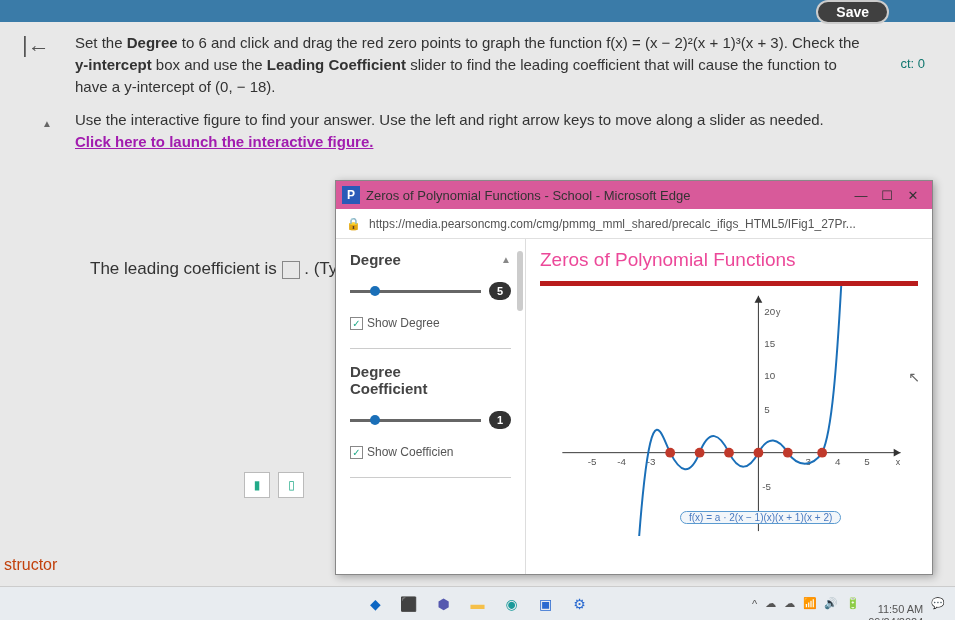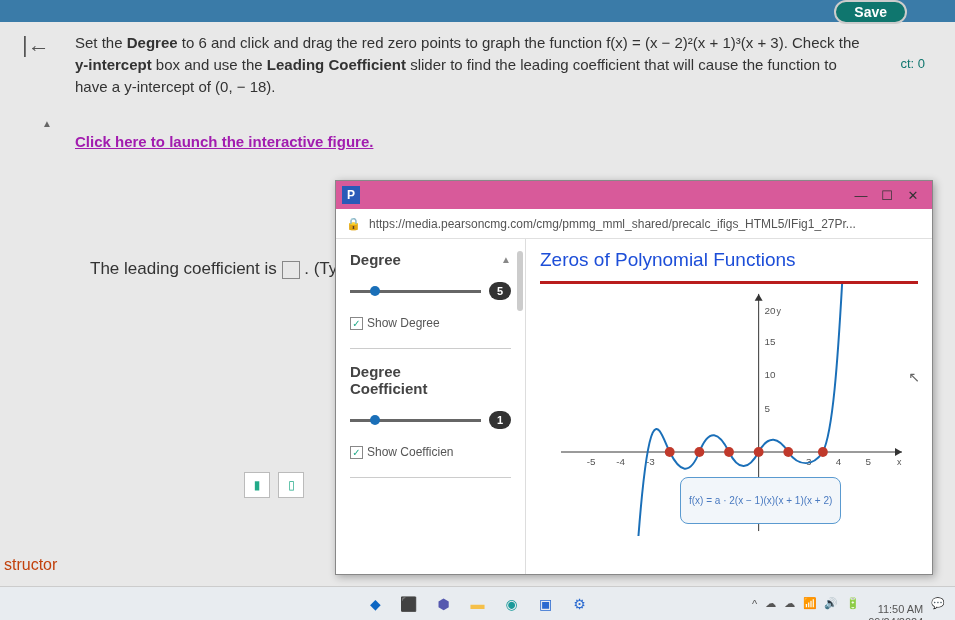--- a/index.html
+++ b/index.html
@@ -1,19 +1,19 @@
 <!DOCTYPE html>
 <html><head>
 <meta charset="utf-8">
 <style>
   * { box-sizing: border-box; margin: 0; padding: 0; }
   body { font-family: Arial, Helvetica, sans-serif; background: #e8e8e8; width: 955px; height: 620px; overflow: hidden; position: relative; color: #333; }
   
   .topbar { position: absolute; top: 0; left: 0; right: 0; height: 22px; background: #3a7ba8; }
-  .save-btn { position: absolute; top: 0; right: 48px; background: #0f766e; color: #fff; border: 2px solid #ccc; border-radius: 16px; padding: 2px 18px; font-weight: bold; font-size: 14px; cursor: pointer; }
+  .save-btn { position: absolute; top: 0; right: 66px; background: #404040; color: #fff; border: 2px solid #ccc; border-radius: 16px; padding: 2px 18px; font-weight: bold; font-size: 14px; cursor: pointer; }
   .ct-label { position: absolute; top: 56px; right: 30px; font-size: 13px; color: #0f766e; }
   
   .back-arrow { position: absolute; top: 32px; left: 22px; font-size: 22px; color: #555; cursor: pointer; }
   
   .question { position: absolute; top: 32px; left: 75px; right: 88px; font-size: 15px; line-height: 1.45; }
   .question .bold { font-weight: bold; }
   .question .p2 { margin-top: 12px; }
   .question a { color: #a21caf; text-decoration: underline; font-weight: bold; }
   
   .side-arrow { position: absolute; top: 118px; left: 42px; font-size: 10px; color: #666; }
@@ -45,24 +45,24 @@
   .slider .track { height: 3px; background: #666; position: relative; flex: 1; margin-right: 8px; display: flex; align-items: center; }
   .slider .dash { width: 6px; height: 3px; background: #666; margin: 0 2px; }
   .slider .thumb { width: 10px; height: 10px; background: #1a6fb8; border-radius: 50%; }
   .slider .val { background: #333; color: #fff; border-radius: 10px; width: 22px; height: 18px; font-size: 11px; display: flex; align-items: center; justify-content: center; font-weight: bold; }
   
   .chk { font-size: 12px; color: #555; margin: 12px 0 18px; display: flex; align-items: center; gap: 4px; }
   .chk .box { width: 13px; height: 13px; border: 1px solid #888; display: inline-flex; align-items: center; justify-content: center; font-size: 10px; color: #2a8; }
   .hr { border-top: 1px solid #ccc; margin: 8px 0 14px; }
   
   .main { flex: 1; padding: 10px 14px; position: relative; }
-  .main h3 { font-size: 19px; color: #1d4ed8; font-weight: normal; margin-bottom: 10px; }
-  .chart { width: 100%; height: 255px; position: relative; border-top: 3px solid #b91c1c; margin-top: 6px; }
-  
-  .fx-lbl { position: absolute; bottom: 12px; left: 140px; border: 1px solid #5a9ad0; border-radius: 8px; padding: 17px 8px; font-size: 10px; color: #4a7ac0; background: #f2f6fa; }
+  .main h3 { font-size: 19px; color: #ec4899; font-weight: normal; margin-bottom: 10px; }
+  .chart { width: 100%; height: 255px; position: relative; border-top: 5px solid #b91c1c; margin-top: 6px; }
+  
+  .fx-lbl { position: absolute; bottom: 12px; left: 140px; border: 1px solid #5a9ad0; border-radius: 8px; padding: 0 8px; font-size: 10px; color: #4a7ac0; background: #f2f6fa; }
   .cursor-icon { position: absolute; top: 130px; right: 12px; font-size: 14px; color: #666; }
   
   
   .taskbar { position: absolute; bottom: 0; left: 0; right: 0; height: 34px; background: #e8ecf0; border-top: 1px solid #ccc; display: flex; align-items: center; padding: 0 10px; justify-content: center; gap: 6px; }
   .ticon { width: 28px; height: 24px; border-radius: 3px; display: flex; align-items: center; justify-content: center; font-size: 14px; }
   .tray { position: absolute; right: 10px; display: flex; align-items: center; gap: 8px; font-size: 11px; color: #555; }
   .tray .time { text-align: right; line-height: 1.1; margin-top: 24px; }
 </style>
 </head>
 <body>
@@ -72,41 +72,42 @@
 <div class="ct-label">ct: 0</div>
 
 <div class="back-arrow">|←</div>
 <div class="side-arrow">▲</div>
 
 <div class="question">
   <p>
     <span>Set the </span><span class="bold">Degree</span><span> to 6 and click and drag the red zero points to graph the function f(x) = (x − 2)²(x + 1)³(x + 3). Check the </span><span class="bold">y-intercept</span><span> box and use the </span><span class="bold">Leading Coefficient</span><span> slider to find the leading coefficient that will cause the function to have a y-intercept of (0, − 18).</span>
   </p>
   <p class="p2">
-    <br>
+    <span>Use the interactive figure to find your answer. Use the left and right arrow keys to move along a slider as needed.</span><br>
     <a href="#">Click here to launch the interactive figure.</a>
   </p>
 </div>
 
 <div class="leading-text">
   <span>The leading coefficient is </span>
   <span class="blank"></span>
   <span>. (Ty</span>
 </div>
 
 <div class="tb-btns">
   <span>▮</span>
   <span>▯</span>
 </div>
 
 <div class="instructor">structor</div>
 
 <div class="popup">
   <div class="popup-title">
     <span class="p-icon">P</span>
+    <span>Zeros of Polynomial Functions - School - Microsoft Edge</span>
     <span class="spacer"></span>
     <span class="wbtn">—</span>
     <span class="wbtn">☐</span>
     <span class="wbtn">✕</span>
   </div>
   <div class="popup-url">
     <span class="lock">🔒</span>
     <span>https://media.pearsoncmg.com/cmg/pmmg_mml_shared/precalc_ifigs_HTML5/IFig1_27Pr...</span>
   </div>
   <div class="popup-body">

